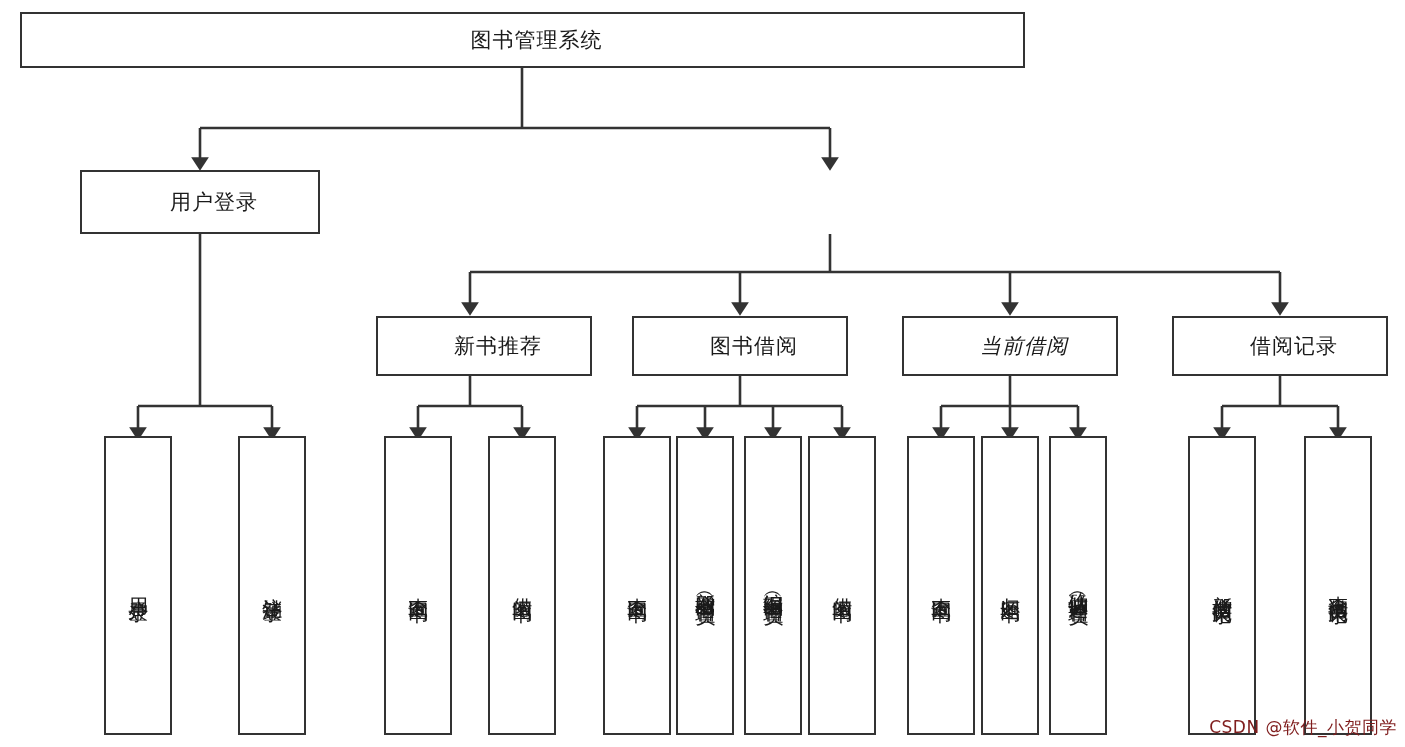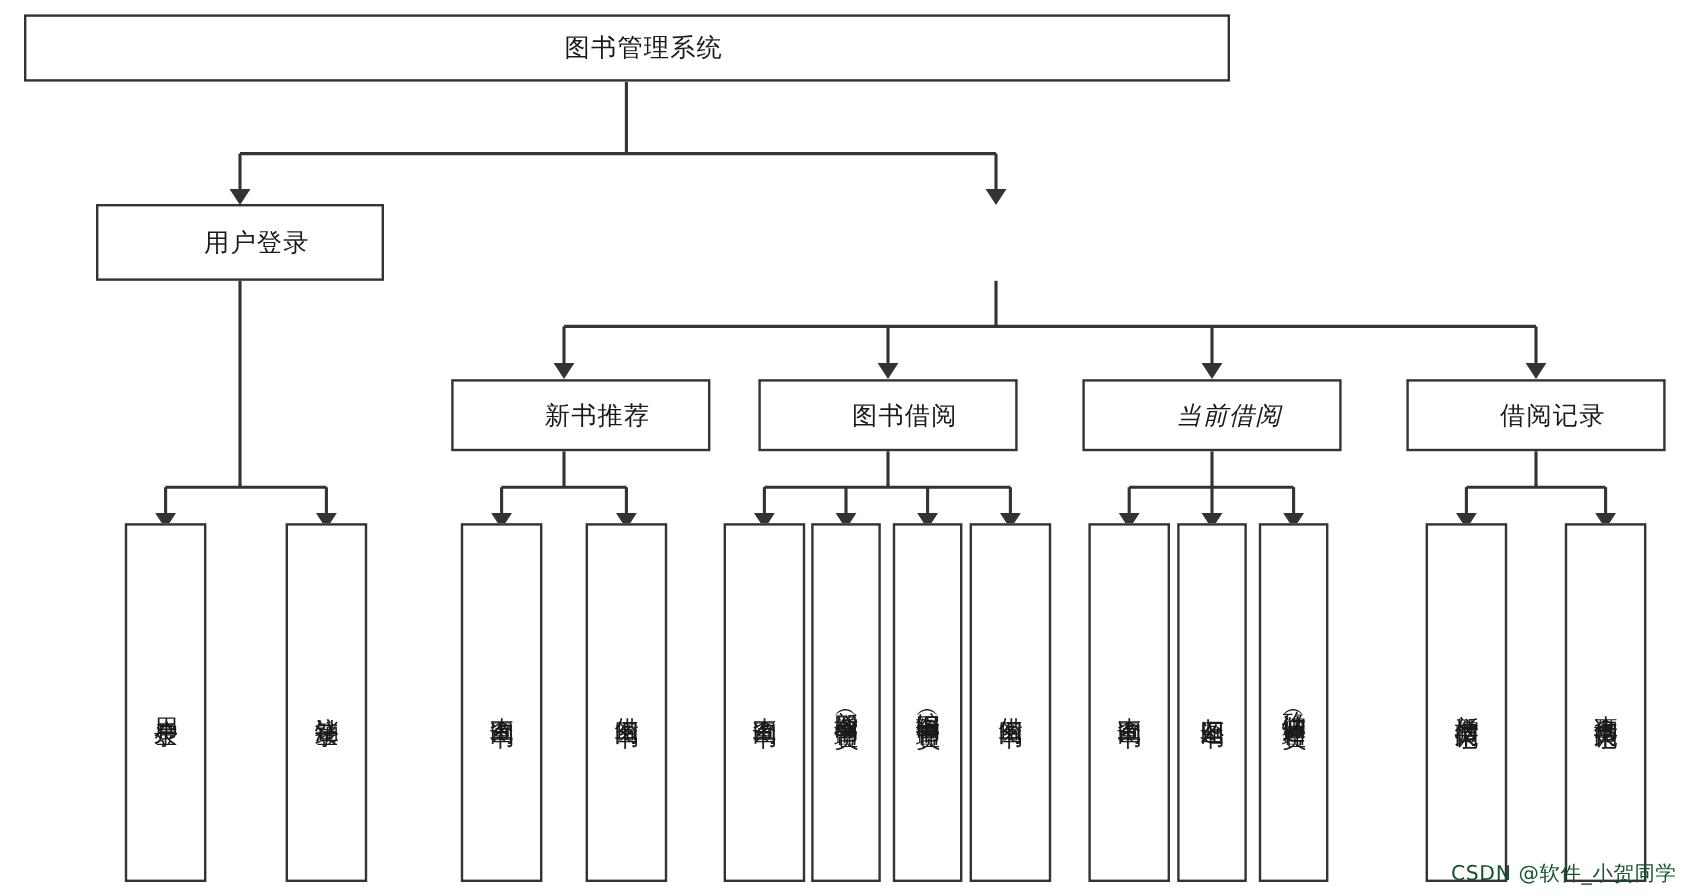--- a/index.html
+++ b/index.html
@@ -48,21 +48,21 @@
     text-orientation: upright;
     line-height: 1.18;
     letter-spacing: 2px;
     white-space: nowrap;
   }
   .watermark {
     position: absolute;
     right: 8px;
     bottom: 8px;
     font-size: 17px;
-    color: #14532d;
+    color: #7f1d1d;
     white-space: nowrap;
     letter-spacing: 0.5px;
   }
 </style>
 </head>
 <body>
 
 <div id="canvas">
 
   <svg class="edges" viewBox="0 0 1405 747">

